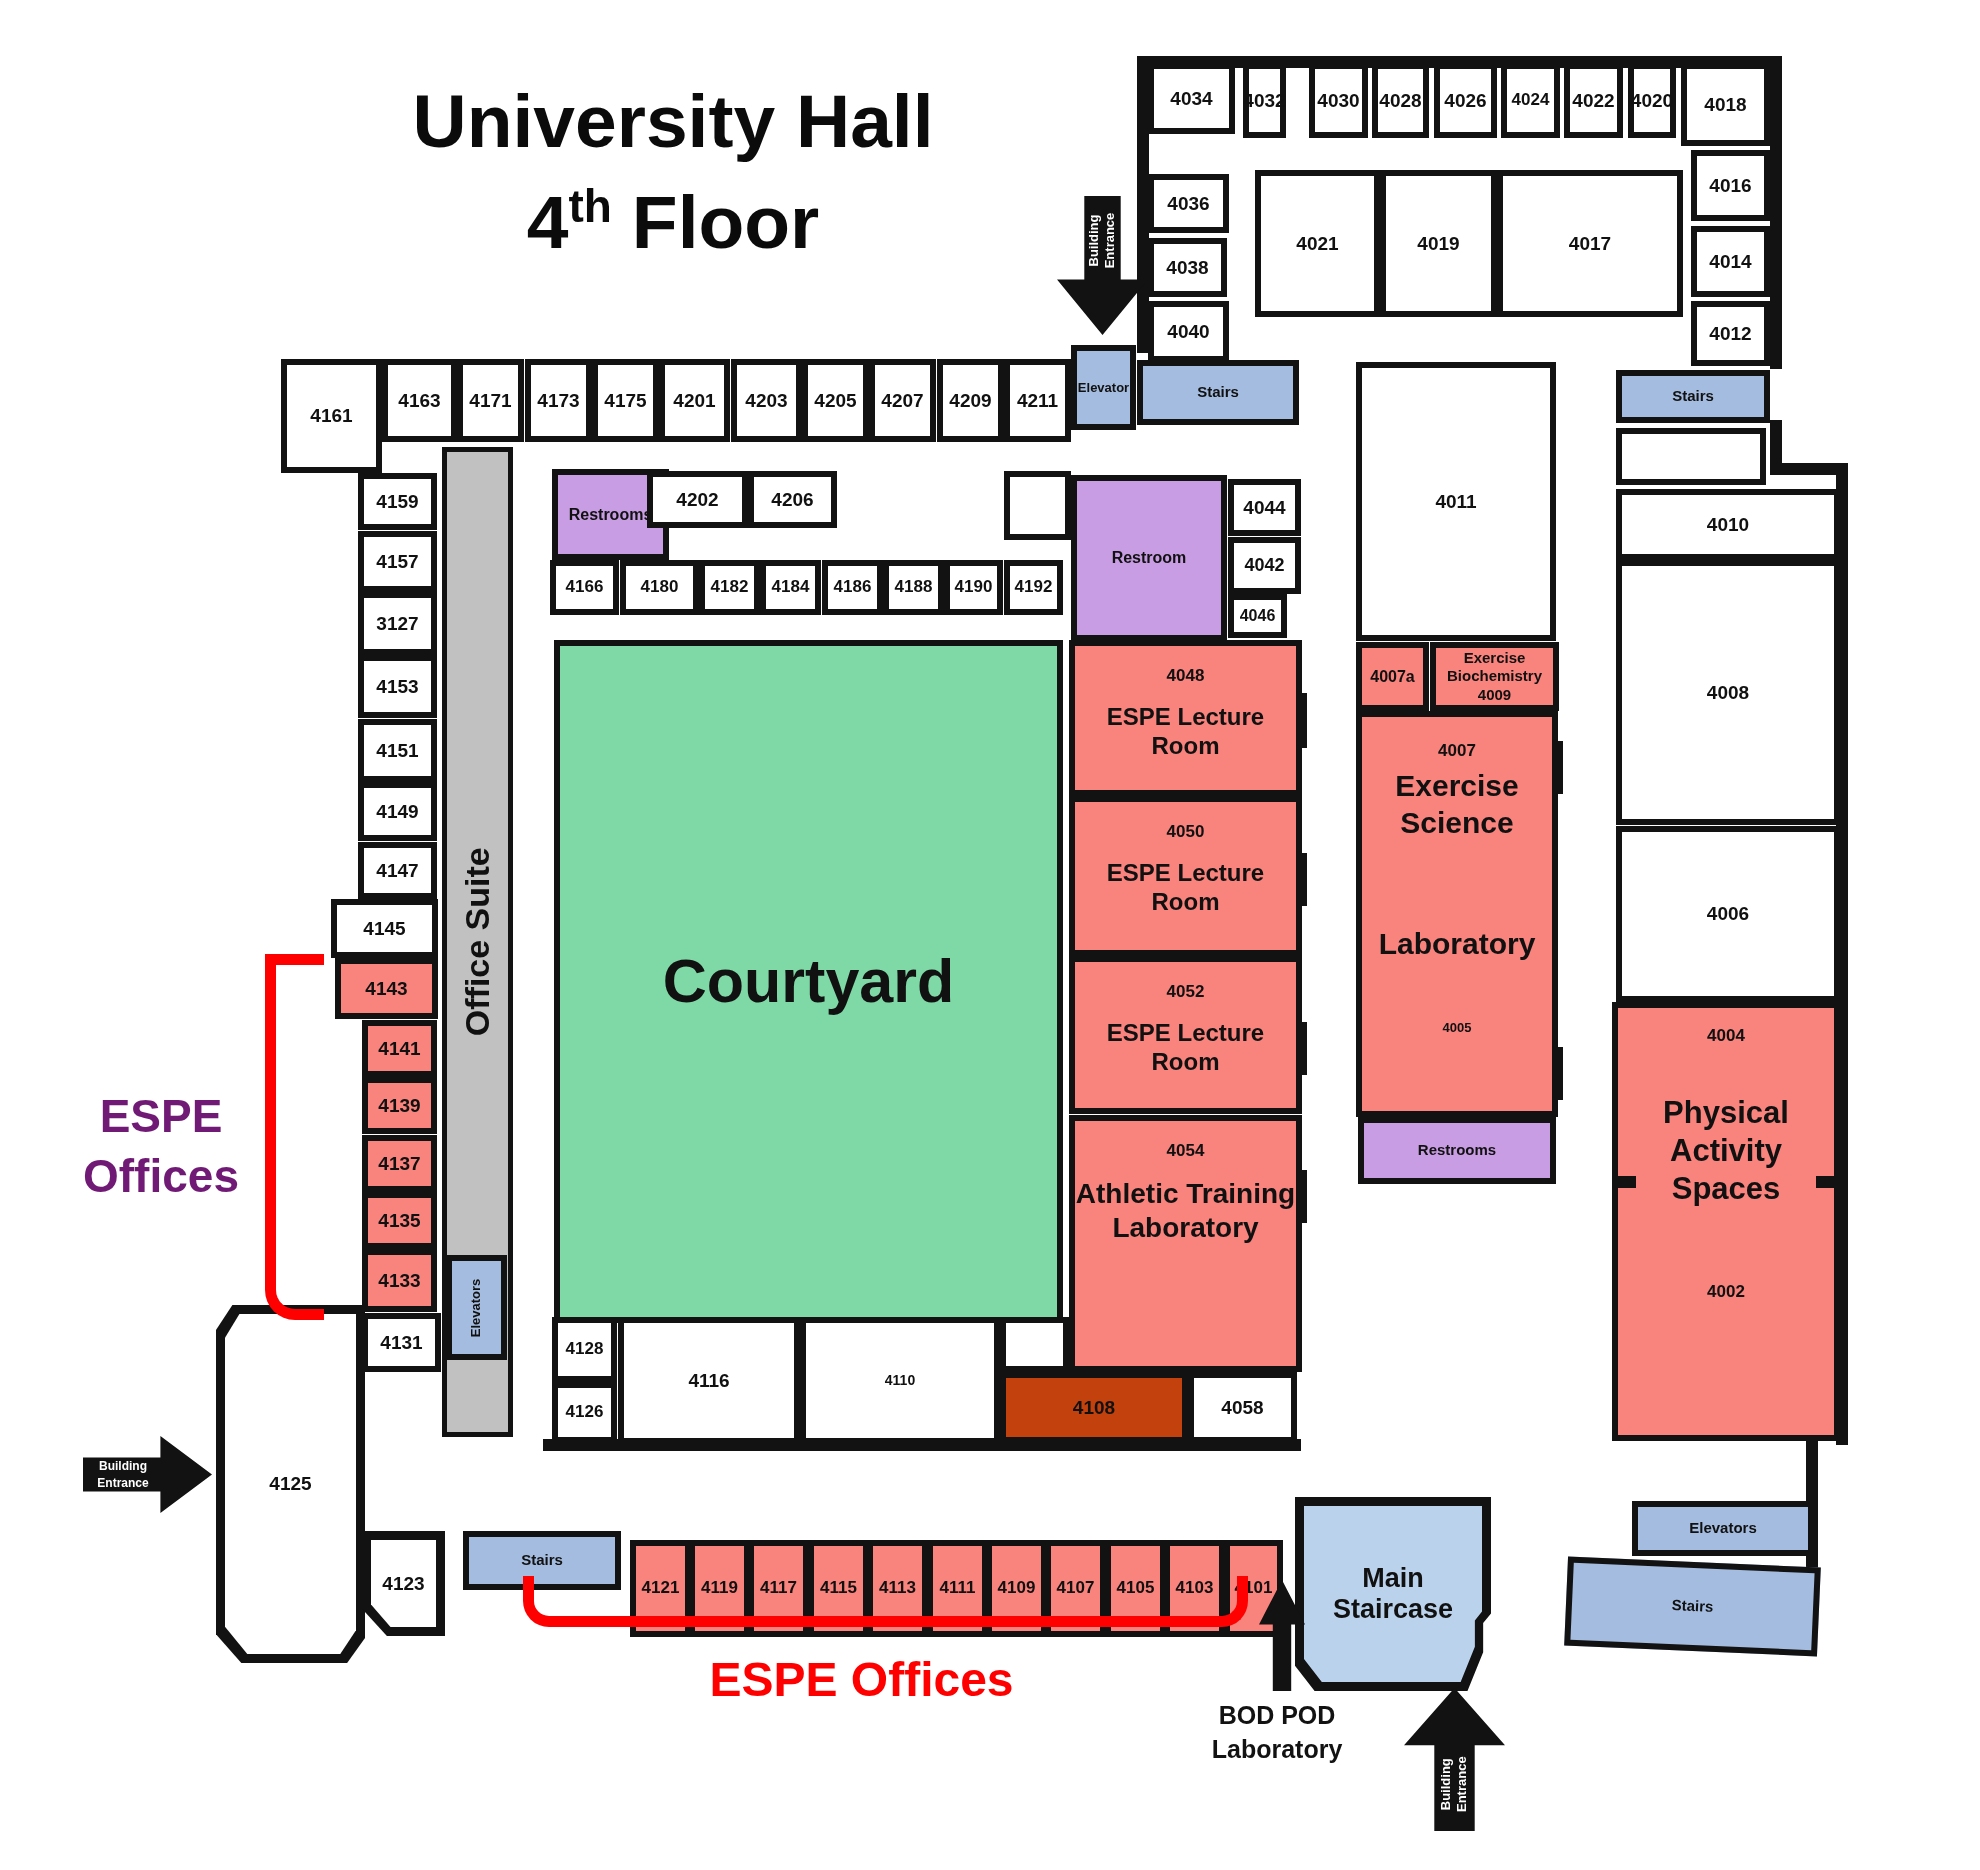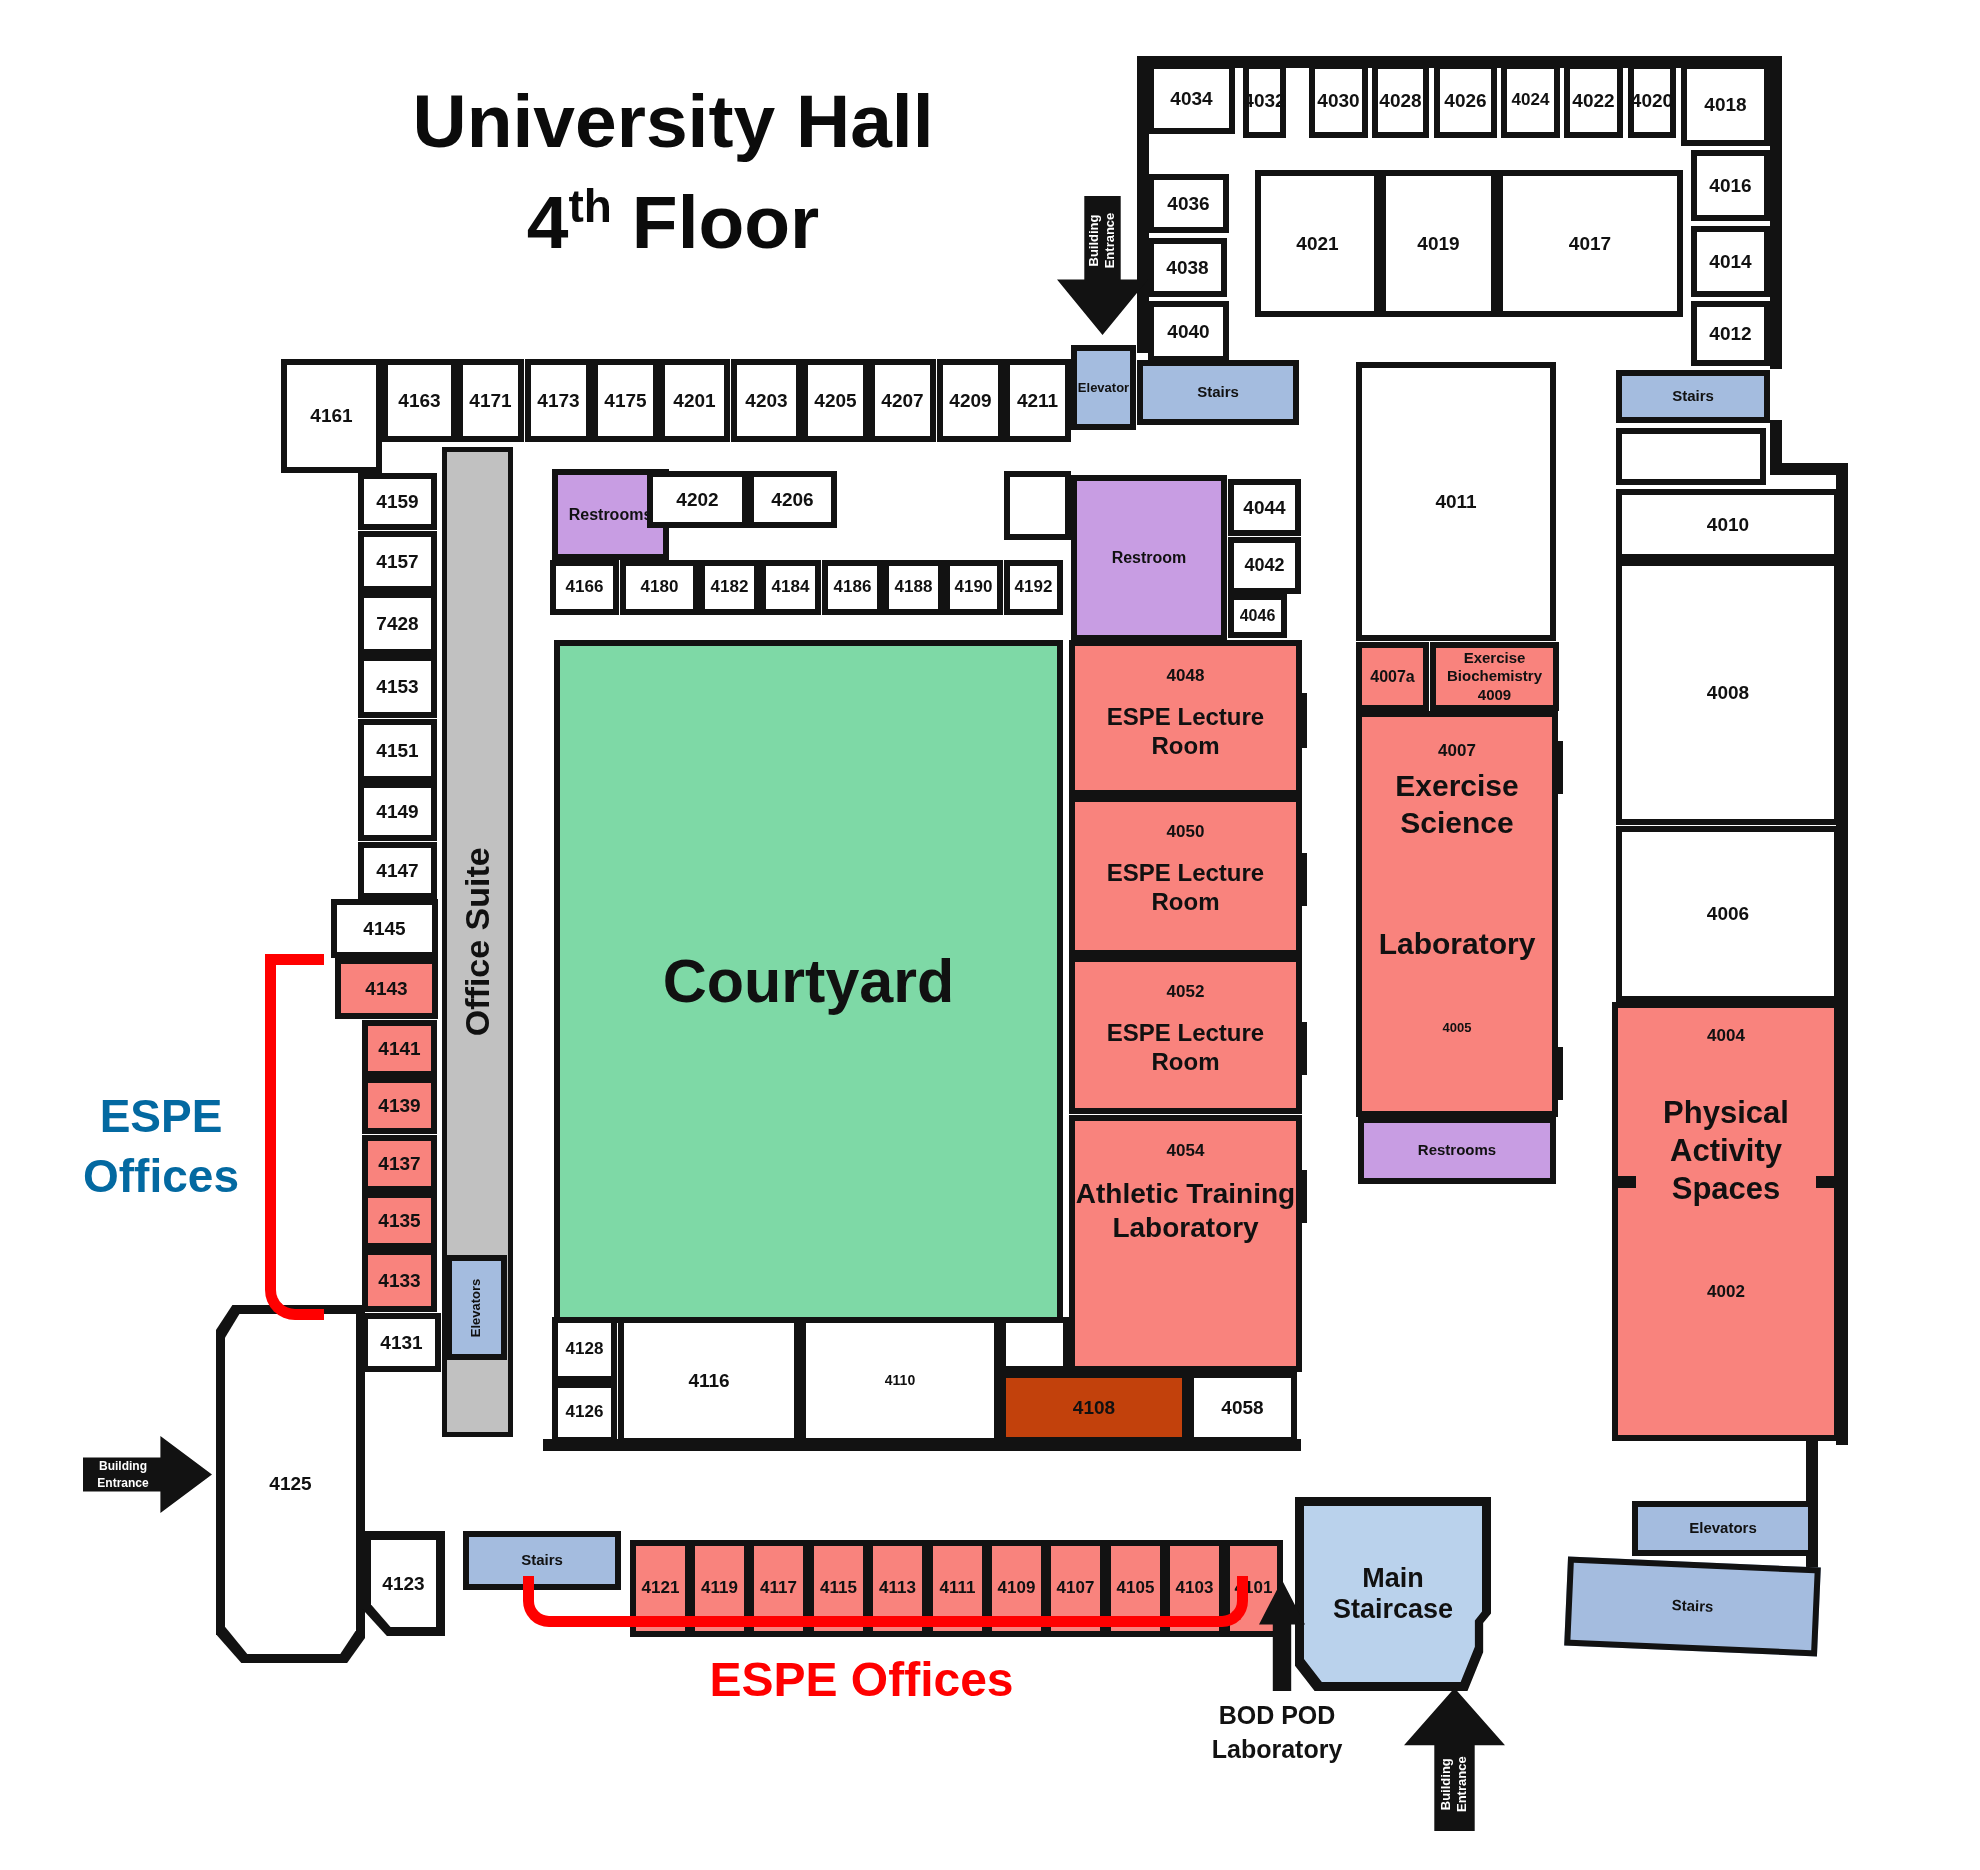--- a/index.html
+++ b/index.html
@@ -185,21 +185,21 @@
     <div class="room" style="left: 1137px; top: 360px; width: 162px; height: 65px; background: rgb(164, 188, 223);">
       <span style="font-size: 15px;">Stairs</span>
     </div>
     <div class="room" style="left: 358px; top: 473px; width: 79px; height: 57px; background: rgb(255, 255, 255);">
       <span style="font-size: 19px;">4159</span>
     </div>
     <div class="room" style="left: 358px; top: 531px; width: 79px; height: 61px; background: rgb(255, 255, 255);">
       <span style="font-size: 19px;">4157</span>
     </div>
     <div class="room" style="left: 358px; top: 592px; width: 79px; height: 63px; background: rgb(255, 255, 255);">
-      <span style="font-size: 19px;">7428</span>
+      <span style="font-size: 19px;">3127</span>
     </div>
     <div class="room" style="left: 358px; top: 655px; width: 79px; height: 63px; background: rgb(255, 255, 255);">
       <span style="font-size: 19px;">4153</span>
     </div>
     <div class="room" style="left: 358px; top: 719px; width: 79px; height: 63px; background: rgb(255, 255, 255);">
       <span style="font-size: 19px;">4151</span>
     </div>
     <div class="room" style="left: 358px; top: 782px; width: 79px; height: 59px; background: rgb(255, 255, 255);">
       <span style="font-size: 19px;">4149</span>
     </div>
@@ -402,21 +402,21 @@
       </div>
     </div>
     <div class="arrow" style="left: 1259px; top: 1580px; width: 46px; height: 111px; clip-path: polygon(50% 0px, 100% 40%, 70% 40%, 70% 100%, 30% 100%, 30% 40%, 0px 40%);"></div>
     <div class="arrow" style="left: 1404px; top: 1688px; width: 101px; height: 143px; clip-path: polygon(50% 0px, 100% 40%, 70% 40%, 70% 100%, 30% 100%, 30% 40%, 0px 40%);">
       <div class="al vert" style="inset: 34% 0px 0px;">
         <div><span style="font-size: 13px;">Building</span><br><span style="font-size: 13px;">Entrance</span></div>
       </div>
     </div>
     <div class="bracket left" style="left: 265px; top: 954px; width: 59px; height: 366px;"></div>
     <div class="bracket bottom" style="left: 523px; top: 1576px; width: 725px; height: 51px;"></div>
-    <div class="flabel" style="left: 50px; top: 1087px; width: 222px; font-size: 46px; color: #0369a1; line-height: 1.3;">
+    <div class="flabel" style="left: 50px; top: 1087px; width: 222px; font-size: 46px; color: #701a75; line-height: 1.3;">
       <div>ESPE</div>
       <div>Offices</div>
     </div>
     <div class="flabel" style="left: 614px; top: 1651px; width: 495px; font-size: 48px; color: rgb(255, 0, 0); line-height: 1.2;">
       <div>ESPE Offices</div>
     </div>
     <div class="flabel" style="left: 1178px; top: 1699px; width: 198px; font-size: 25px; color: rgb(18, 18, 18); line-height: 1.35;">
       <div>BOD POD</div>
       <div>Laboratory</div>
     </div>

